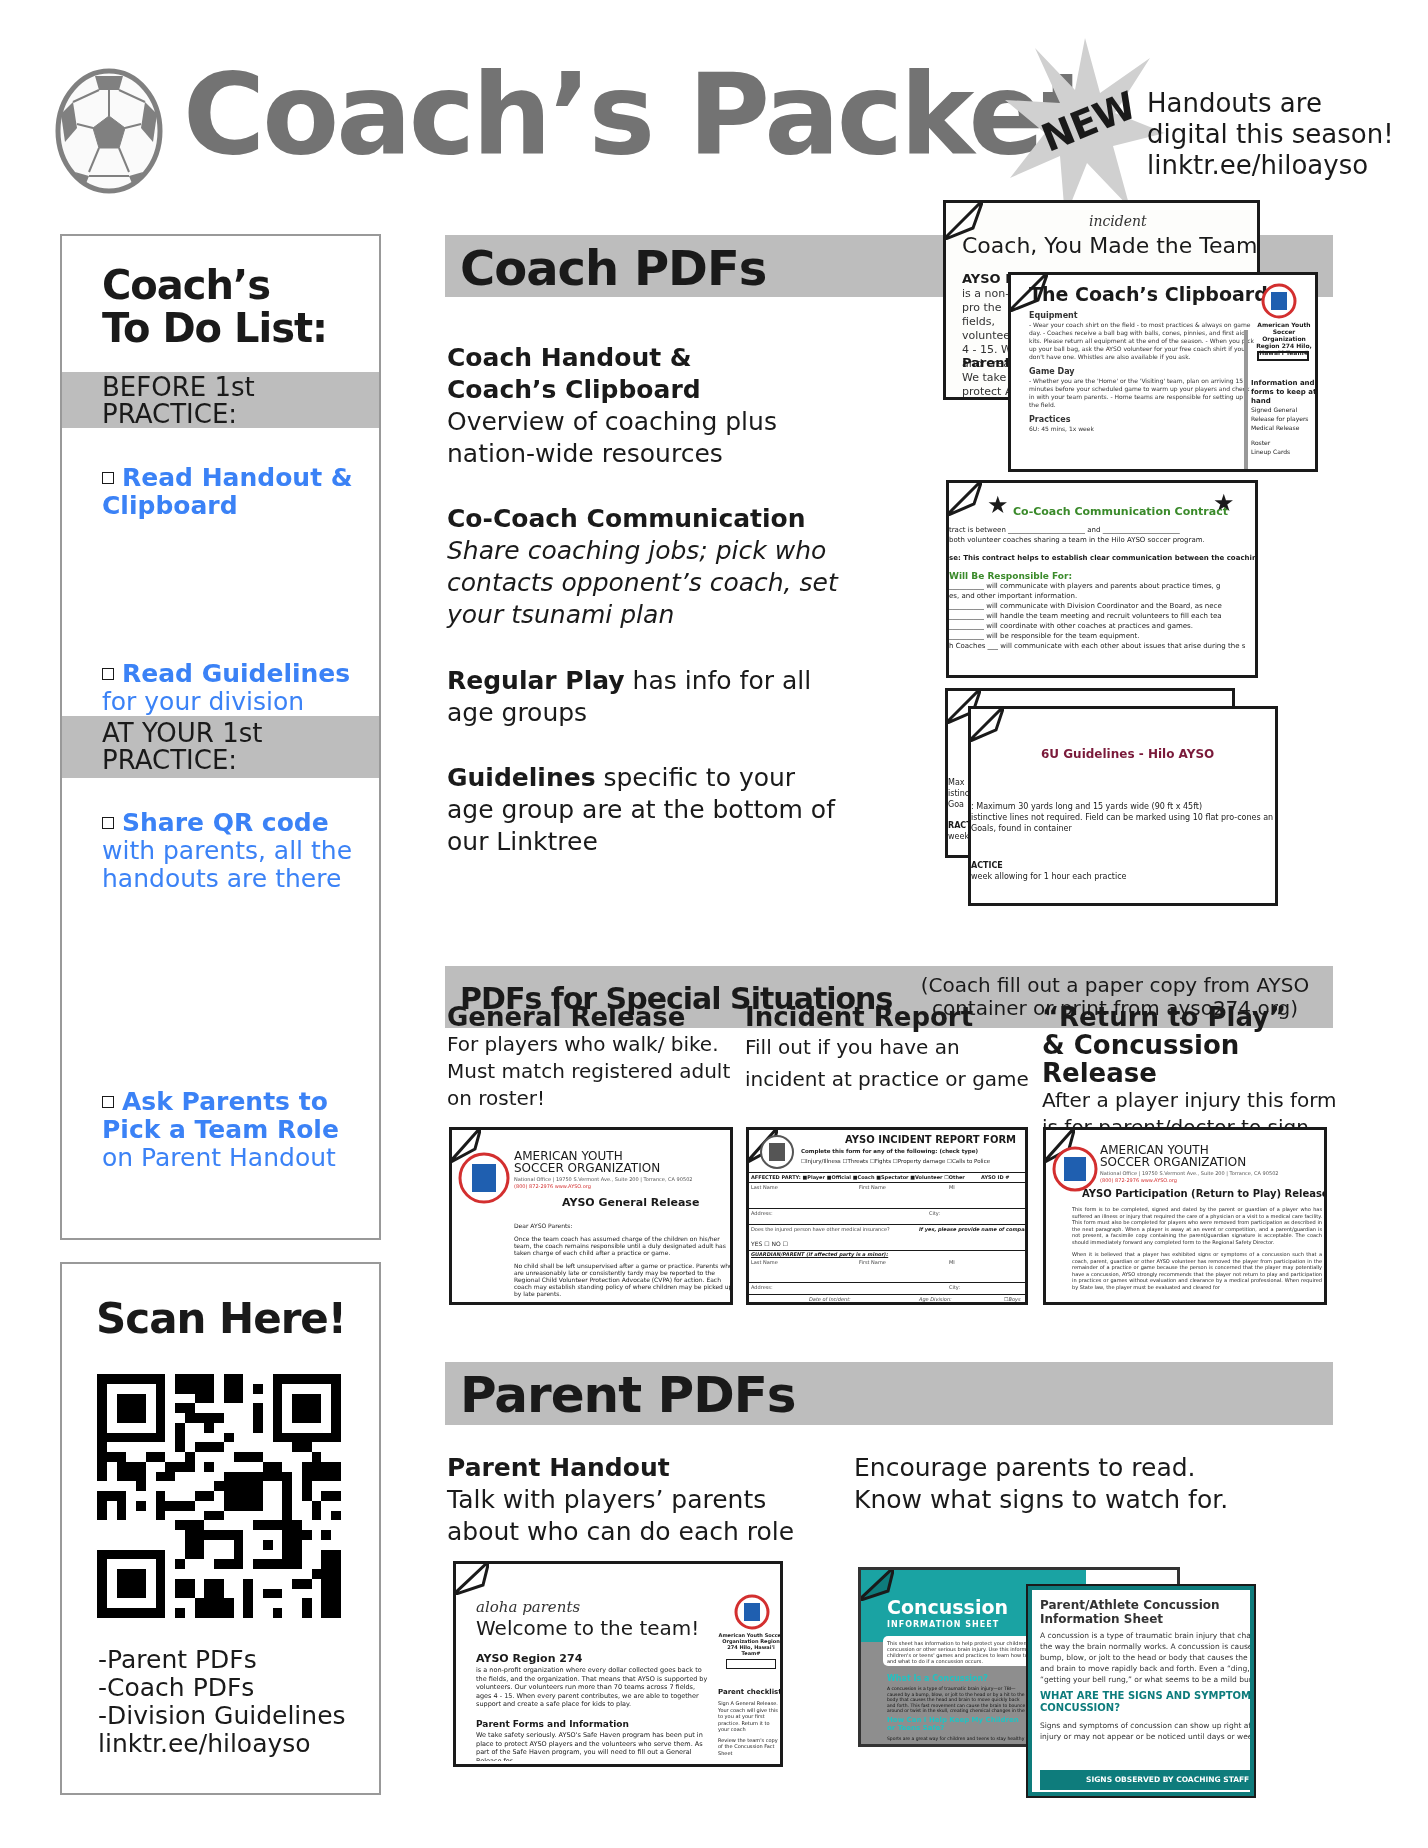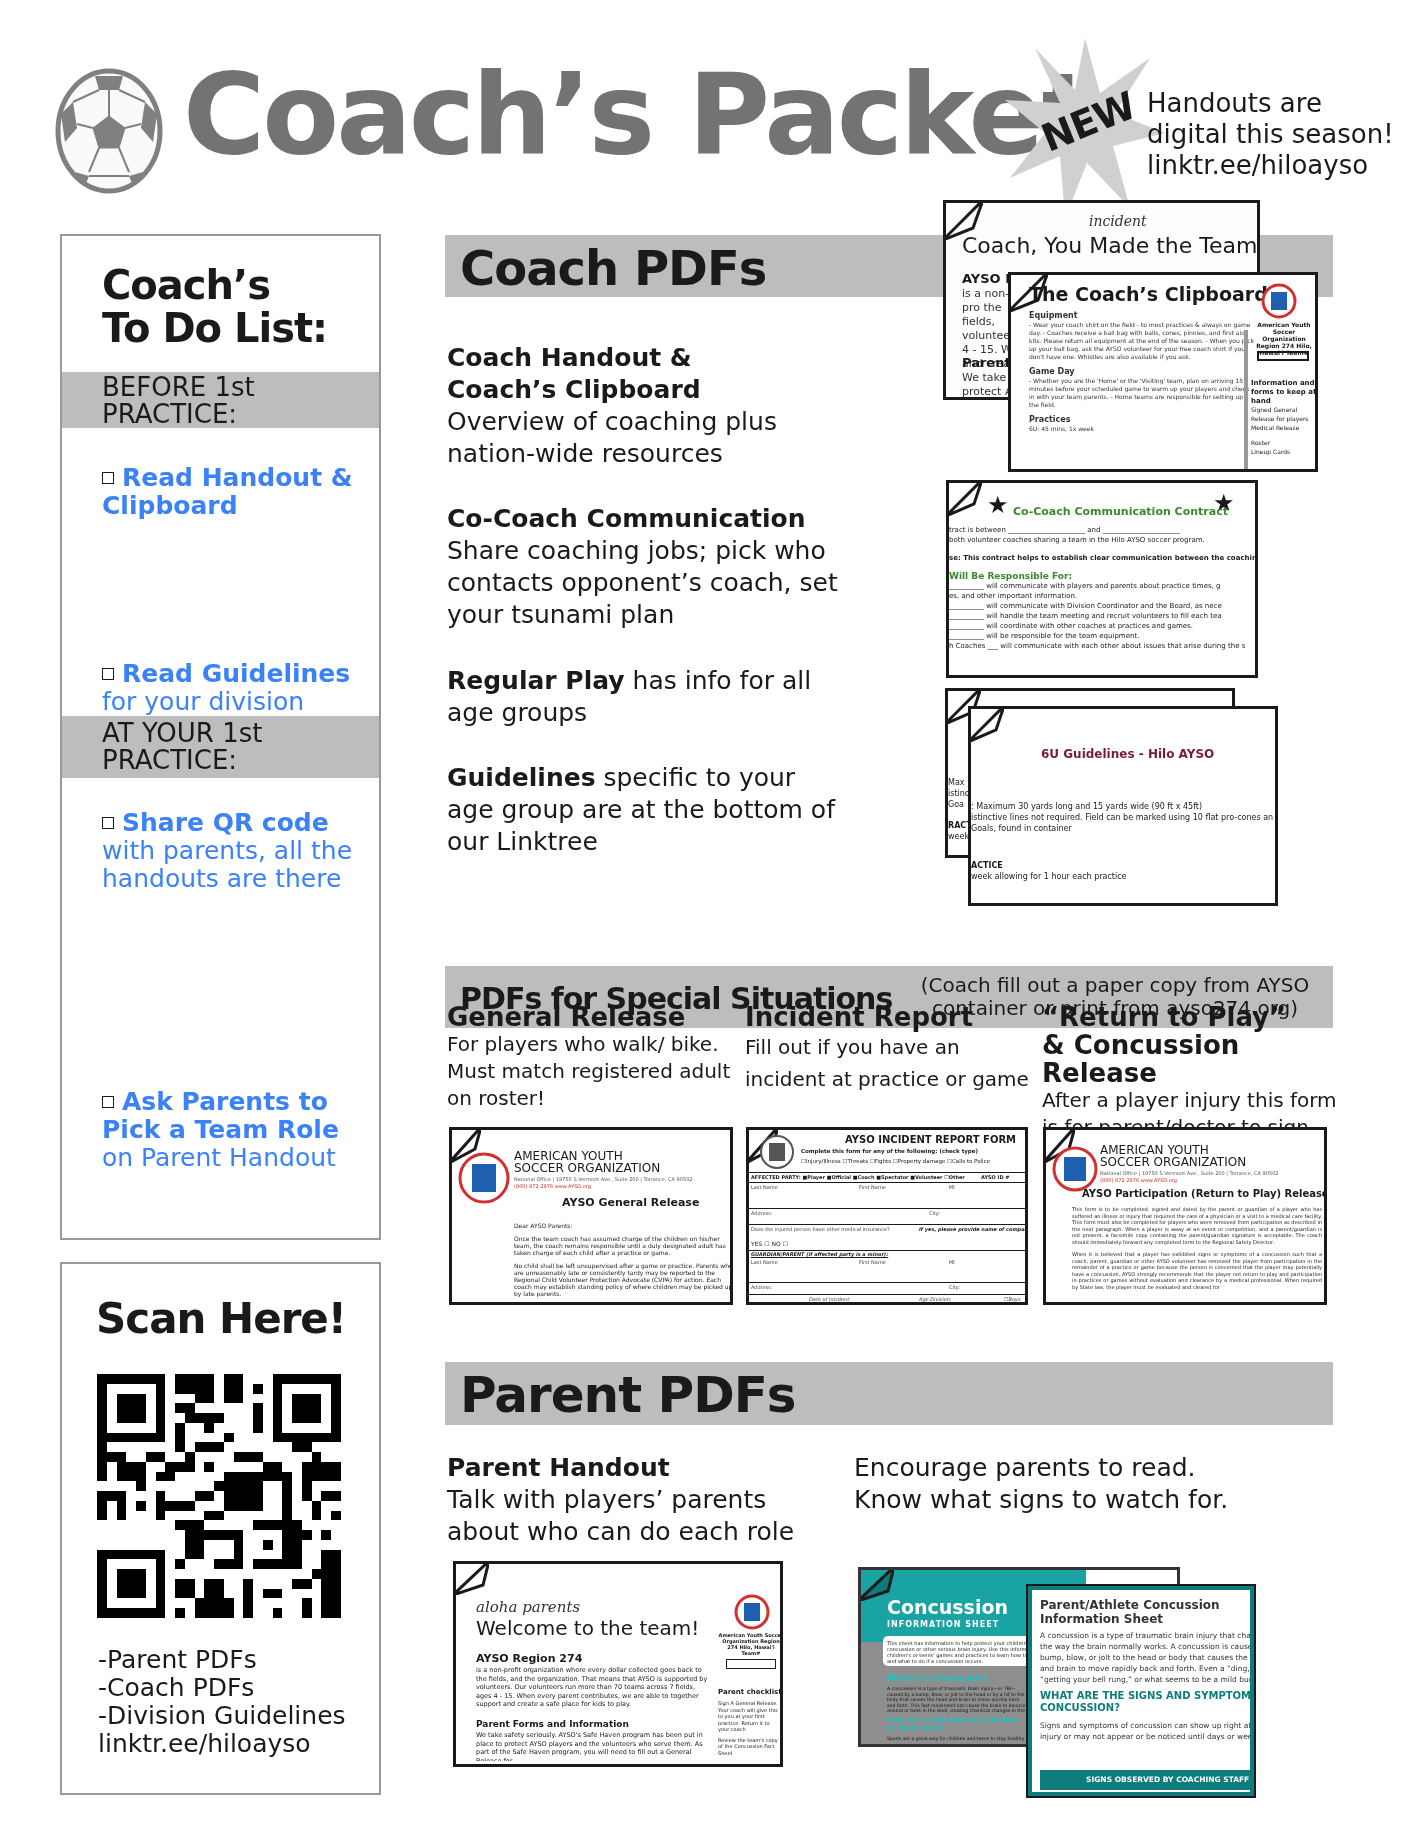--- a/index.html
+++ b/index.html
@@ -194,21 +194,21 @@
 <div class="bar" style="top:235px; height:62px;">
   <div class="bar-title" style="top:5px; font-size:48px;">Coach PDFs</div>
 </div>
 
 <div class="blk" style="left:447px; top:342px; width:400px;">
   <div class="h" style="width:260px;">Coach Handout &amp; Coach’s Clipboard</div>
   <div style="width:340px;">Overview of coaching plus nation-wide resources</div>
 </div>
 <div class="blk" style="left:447px; top:503px; width:400px;">
   <div class="h">Co-Coach Communication</div>
-  <div style="width:395px;">Share coaching jobs; pick who contacts opponent’s coach, set your tsunami plan</div>
+  <div style="width:395px;font-style:italic;">Share coaching jobs; pick who contacts opponent’s coach, set your tsunami plan</div>
 </div>
 <div class="blk" style="left:447px; top:665px; width:380px;">
   <span class="h">Regular Play</span><span> has info for all age groups</span>
 </div>
 <div class="blk" style="left:447px; top:762px; width:400px;">
   <span class="h">Guidelines</span><span> specific to your age group are at the bottom of our Linktree</span>
 </div>
 
 <div class="doc" style="left:943px; top:200px; width:317px; height:200px; background:#fdfdfb;">
   <svg class="fold-svg" width="40" height="40">

